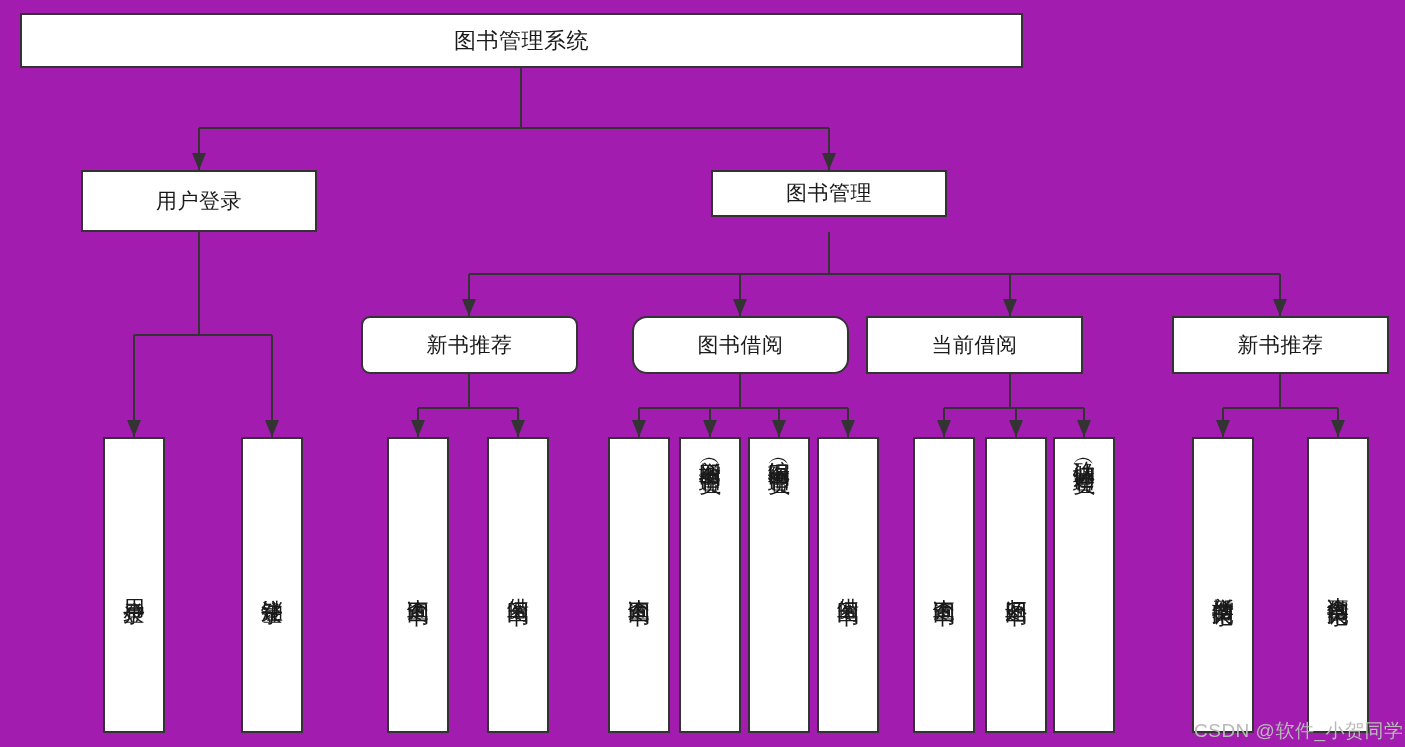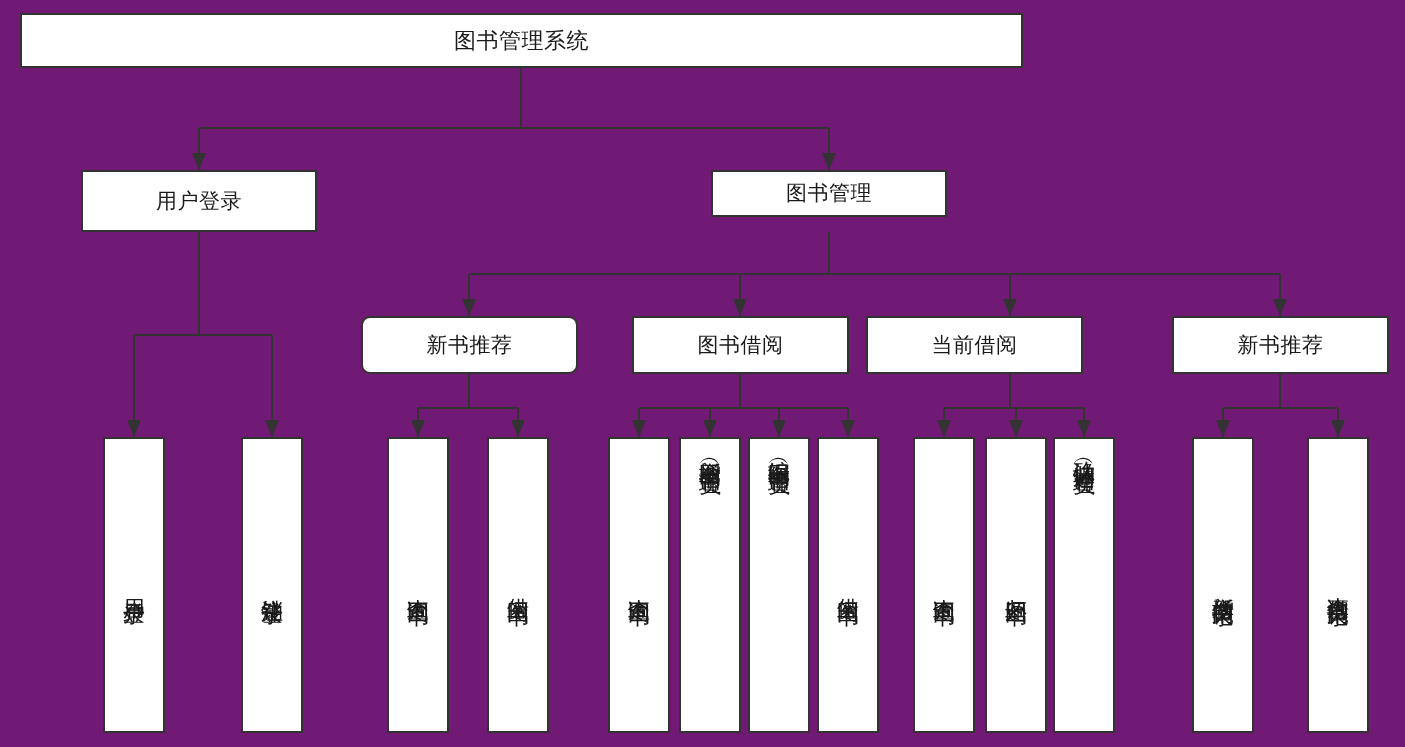--- a/index.html
+++ b/index.html
@@ -8,21 +8,21 @@
     padding: 0;
     background: #ffffff;
   }
   body {
     font-family: "Liberation Sans", "DejaVu Sans", sans-serif;
   }
   #canvas {
     position: relative;
     width: 1405px;
     height: 747px;
-    background: #701a75;
+    background: #a21caf;
     overflow: hidden;
   }
   #edges {
     position: absolute;
     left: 0;
     top: 0;
     width: 1405px;
     height: 747px;
     pointer-events: none;
   }
@@ -143,21 +143,21 @@
   <div class="node horiz" style="left: 81px; top: 170px; width: 236px; height: 62px;">
     <span class="node-label">用户登录</span>
   </div>
   <div class="node horiz" style="left: 711px; top: 170px; width: 236px; height: 47px;">
     <span class="node-label">图书管理</span>
   </div>
 
   <div class="node horiz" style="left: 361px; top: 316px; width: 217px; height: 58px; border-radius: 9px;">
     <span class="node-label">新书推荐</span>
   </div>
-  <div class="node horiz" style="left: 632px; top: 316px; width: 217px; height: 58px;">
+  <div class="node horiz" style="left: 632px; top: 316px; width: 217px; height: 58px; border-radius: 15px;">
     <span class="node-label">图书借阅</span>
   </div>
   <div class="node horiz" style="left: 866px; top: 316px; width: 217px; height: 58px;">
     <span class="node-label">当前借阅</span>
   </div>
   <div class="node horiz" style="left: 1172px; top: 316px; width: 217px; height: 58px;">
     <span class="node-label">新书推荐</span>
   </div>
 
   <div class="node vert centered" style="left: 103px; top: 437px; width: 62px; height: 296px;">
@@ -193,14 +193,15 @@
   <div class="node vert" style="left: 1053px; top: 437px; width: 62px; height: 296px;">
     <span class="node-label">确认归还（管理员）</span>
   </div>
   <div class="node vert centered" style="left: 1192px; top: 437px; width: 62px; height: 296px;">
     <span class="node-label">新增借阅记录</span>
   </div>
   <div class="node vert centered" style="left: 1307px; top: 437px; width: 62px; height: 296px;">
     <span class="node-label">查询借阅记录</span>
   </div>
 
+  <div class="watermark" style="left: 1194px; top: 718px;">CSDN @软件_小贺同学</div>
 
 </div>
 
 </body></html>

